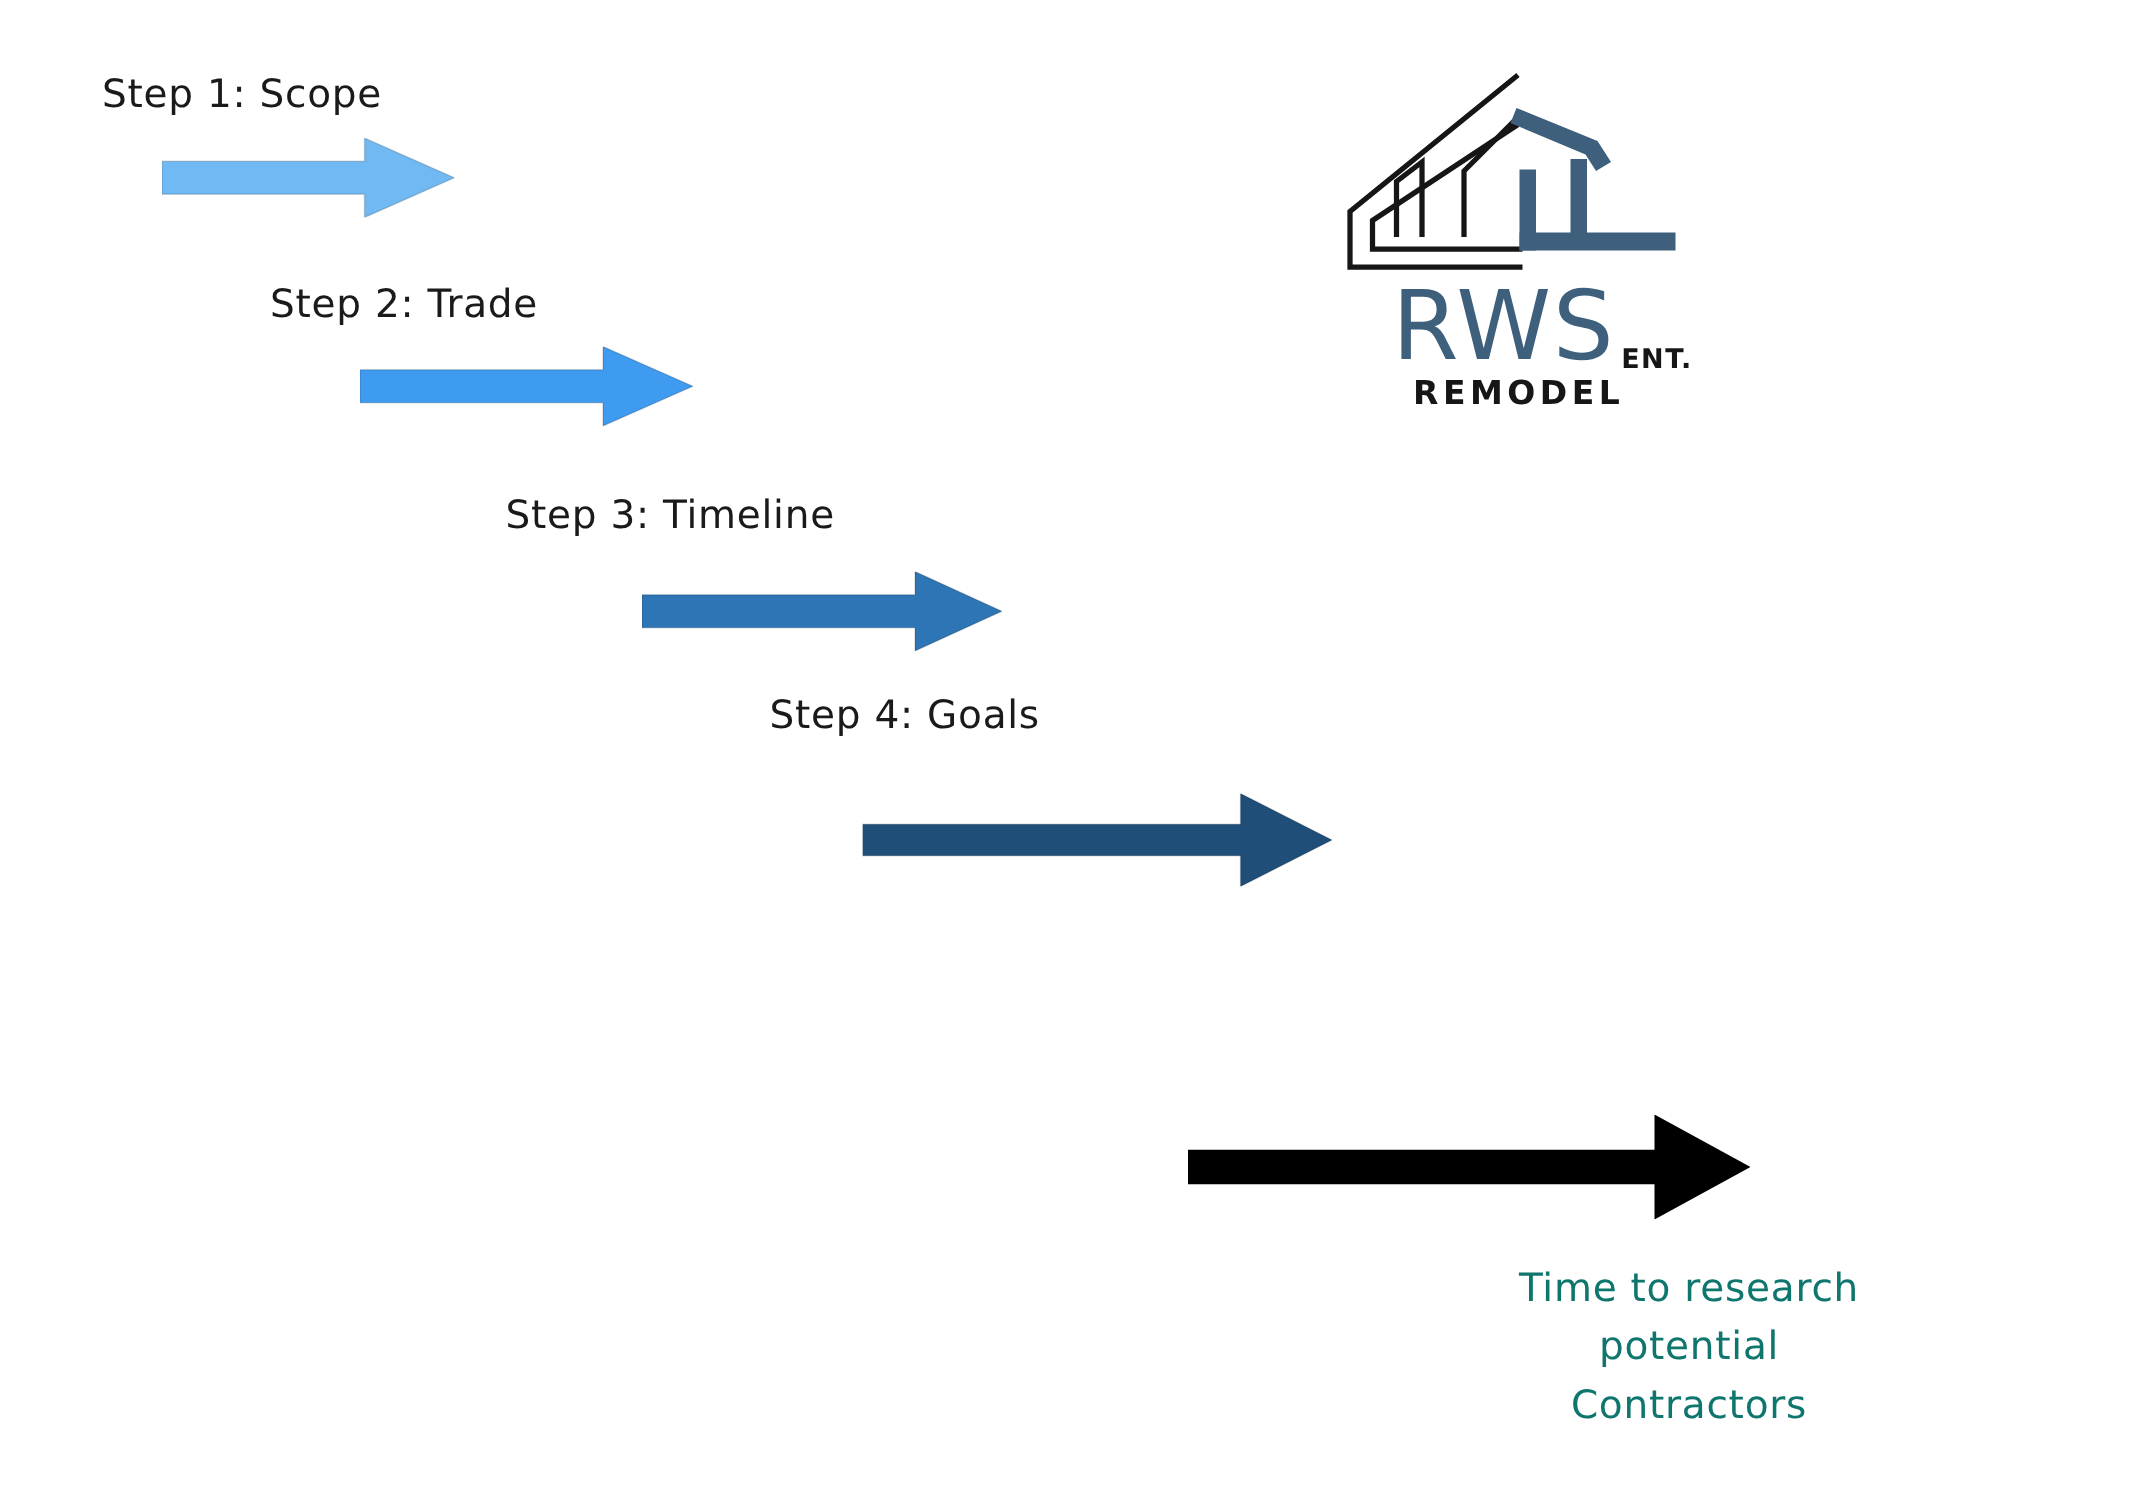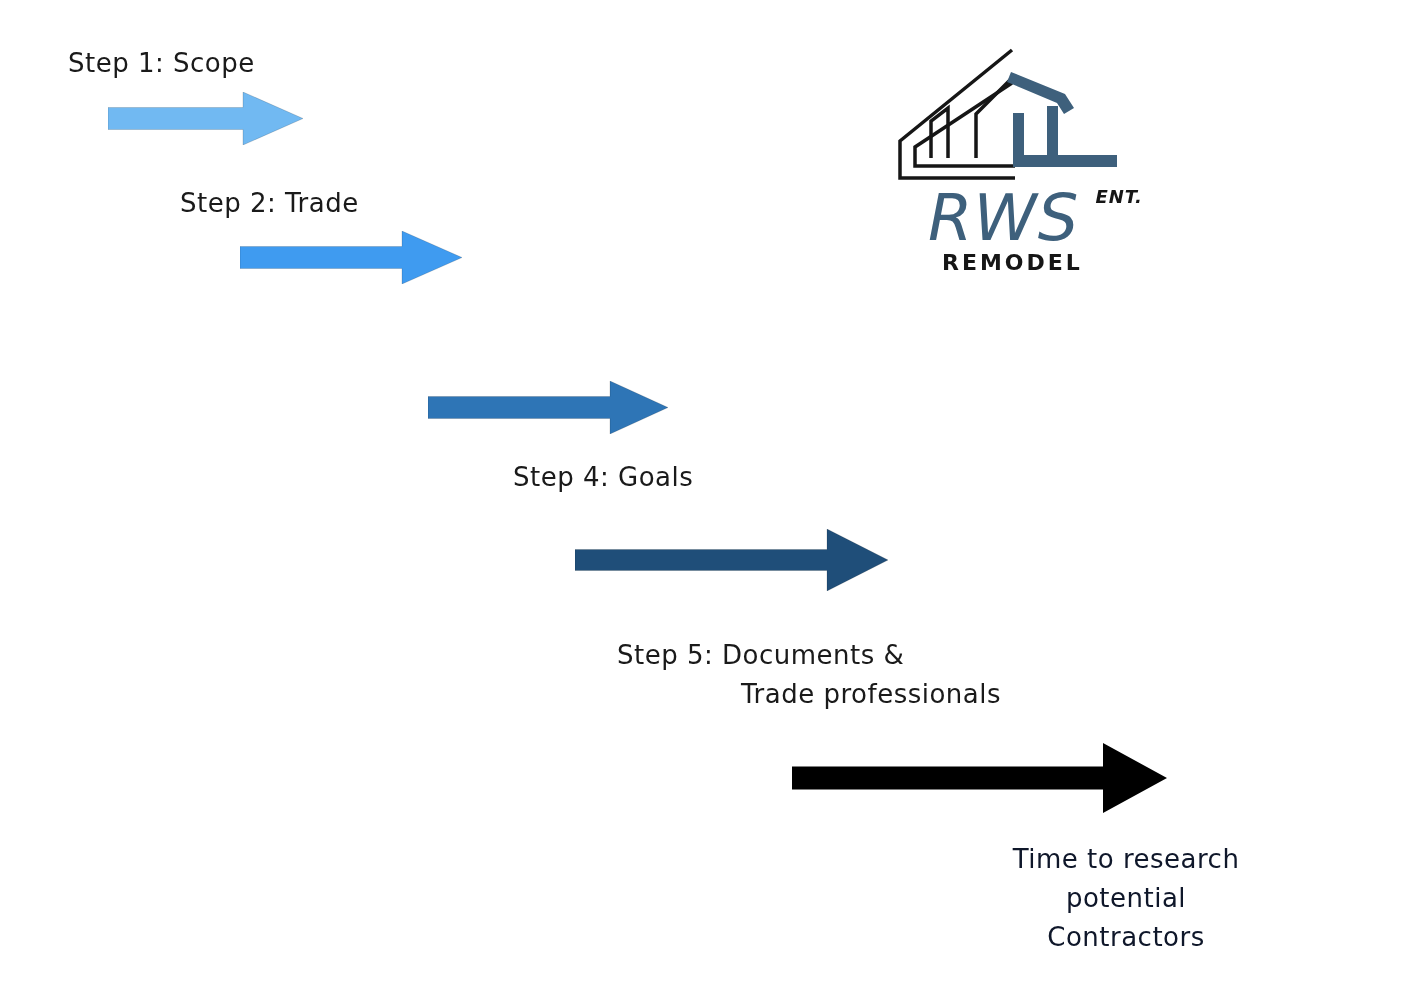--- a/index.html
+++ b/index.html
@@ -21,36 +21,36 @@
     color: #1a1a1a;
   }
   .step-label .line2 { display: block; padding-left: 124px; }
   .arrow-svg { display: block; }
   .footer-text {
     font-size: 26px;
     font-weight: 500;
     letter-spacing: 0.5px;
     text-align: center;
     line-height: 39px;
-    color: #0f172a;
+    color: #0f766e;
     width: 352px;
   }
   .logo { position: absolute; left: 890px; top: 40px; width: 240px; }
   .logo-house { position: absolute; left: 3px; top: 2px; }
   .logo-wordmark {
     position: absolute; left: 38px; top: 146px;
-    display: flex; align-items: flex-start; white-space: nowrap; font-style: italic;
+    display: flex; align-items: flex-end; white-space: nowrap;
   }
   .logo-company {
     font-size: 64px; font-weight: 500; letter-spacing: 1px;
     color: #3E607C; line-height: 1;
   }
   .logo-suffix {
     font-size: 18px; font-weight: 600; letter-spacing: 1px;
-    color: #161616; margin-left: 16px;
+    color: #161616; margin-left: 4px;
   }
   .logo-subtitle {
     position: absolute; left: 52px; top: 210px;
     font-size: 22px; font-weight: 600; letter-spacing: 3px;
     color: #161616; white-space: nowrap;
   }
 </style>
 </head>
 <body>
 
@@ -59,33 +59,30 @@
   <div class="abs step-label" style="left:36px; top:48px;margin-left:32px;">Step 1: Scope</div>
   <svg class="abs arrow-svg" style="left:108px; top:92px;" width="195" height="53" viewBox="0 0 195 53">
     <polygon points="0,15.5 135,15.5 135,0 195,26.5 135,53 135,37.5 0,37.5" stroke="rgba(0,0,0,0.15)" stroke-width="1" fill="#71B9F2"></polygon>
   </svg>
 
   <div class="abs step-label" style="left:180px; top:188px;">Step 2: Trade</div>
   <svg class="abs arrow-svg" style="left:240px; top:231px;" width="222" height="53" viewBox="0 0 222 53">
     <polygon points="0,15.5 162,15.5 162,0 222,26.5 162,53 162,37.5 0,37.5" stroke="rgba(0,0,0,0.15)" stroke-width="1" fill="#3F9BF0"></polygon>
   </svg>
 
+  <div class="abs step-label" style="left:337px; top:329px;">Step 3: Timeline</div>
   <svg class="abs arrow-svg" style="left:428px; top:381px;" width="240" height="53" viewBox="0 0 240 53">
     <polygon points="0,15.5 182,15.5 182,0 240,26.5 182,53 182,37.5 0,37.5" stroke="rgba(0,0,0,0.15)" stroke-width="1" fill="#2E75B6"></polygon>
   </svg>
 
   <div class="abs step-label" style="left:513px; top:462px;">Step 4: Goals</div>
   <svg class="abs arrow-svg" style="left:575px; top:529px;" width="313" height="62" viewBox="0 0 313 62">
     <polygon points="0,20.5 252,20.5 252,0 313,31 252,62 252,41.5 0,41.5" stroke="rgba(0,0,0,0.15)" stroke-width="1" fill="#1F4E79"></polygon>
   </svg>
 
-  <div class="abs step-label" style="left:617px; top:636px; line-height:39px;">
-    <span>Step 5: Documents &amp;</span>
-    <span class="line2">Trade professionals</span>
-  </div>
   <svg class="abs arrow-svg" style="left:792px; top:743px;" width="375" height="70" viewBox="0 0 375 70">
     <polygon points="0,23.5 311,23.5 311,0 375,35 311,70 311,46.5 0,46.5" fill="#000000"></polygon>
   </svg>
 
   <div class="abs footer-text" style="left:950px; top:840px;">
     <span>Time to research potential</span><br>
     <span>Contractors</span>
   </div>
 
   <div class="logo">

